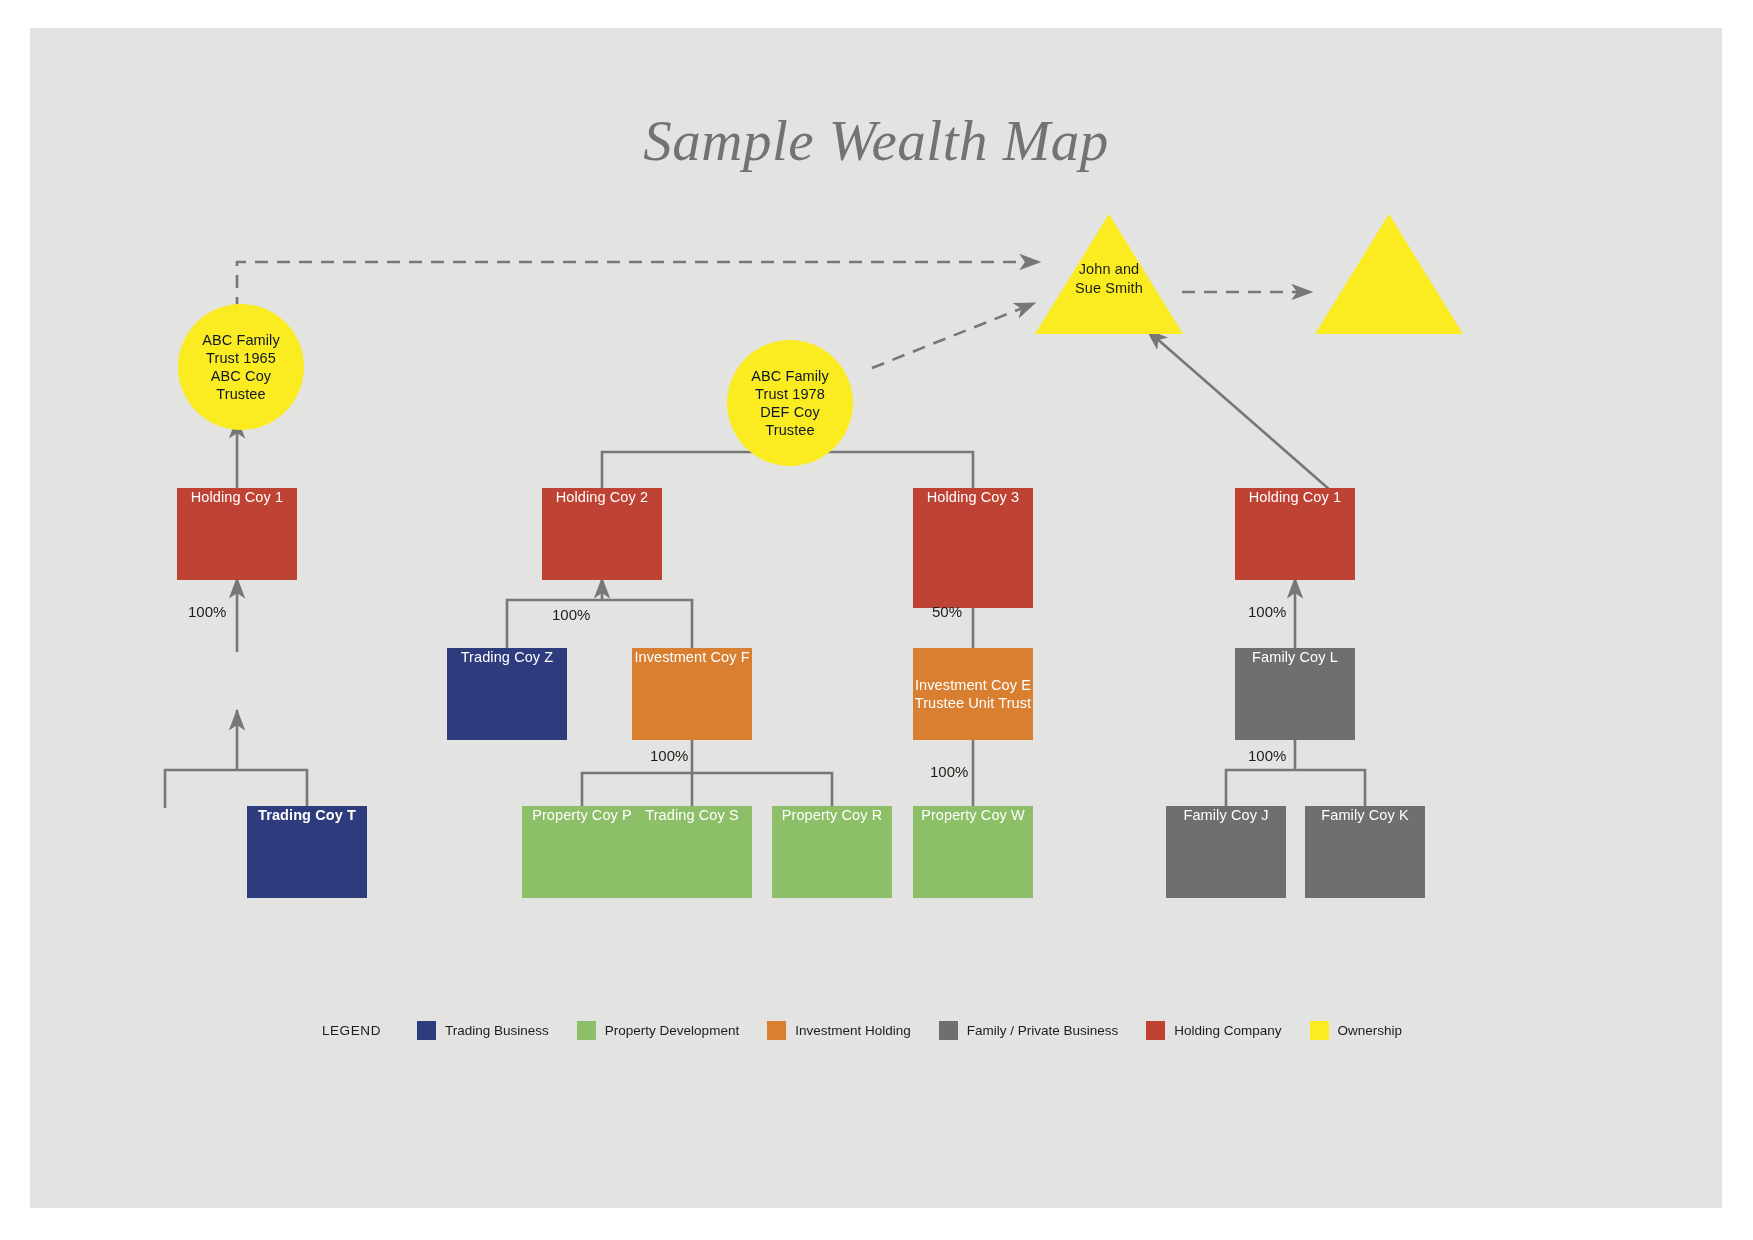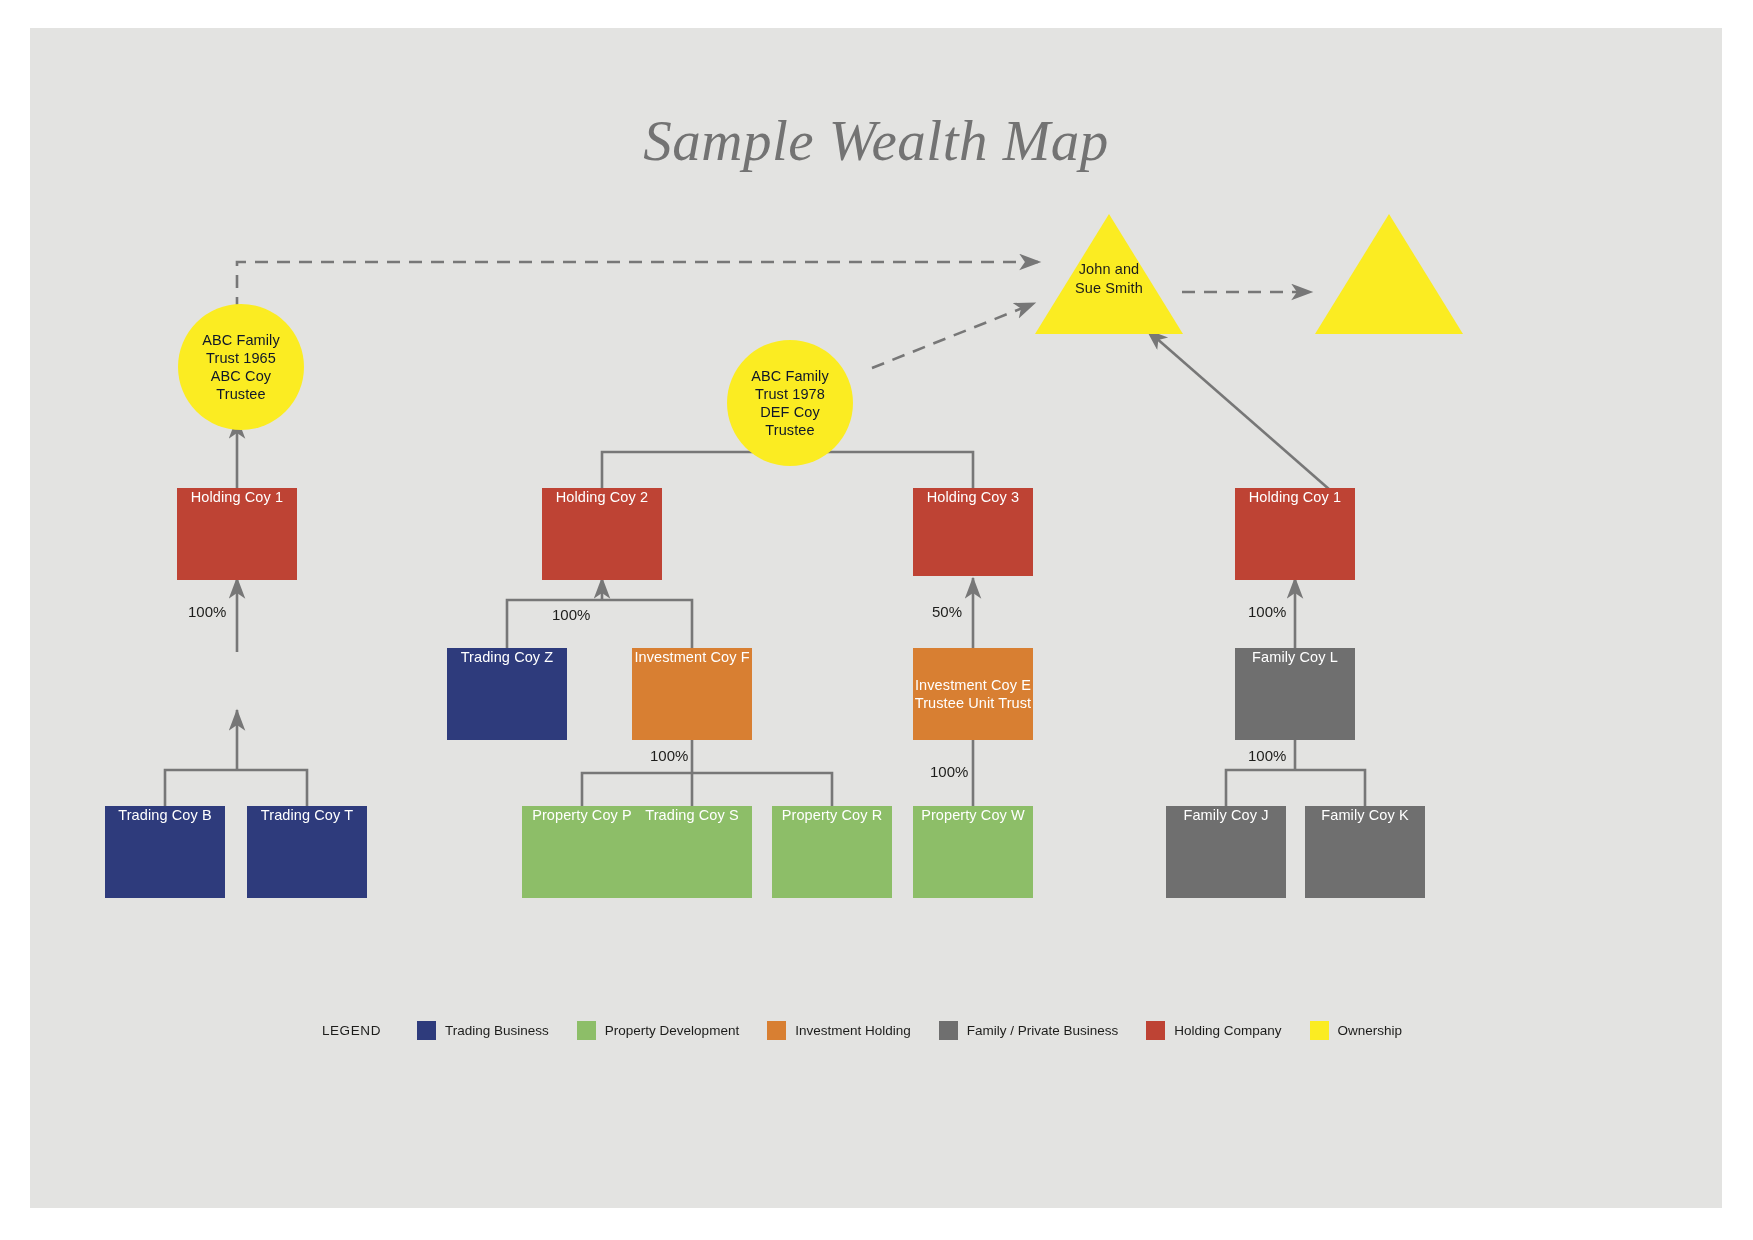--- a/index.html
+++ b/index.html
@@ -109,35 +109,34 @@
   </div>
 
   <div class="node tri" style="left:1285px;top:186px;width:148px;height:120px;">
     <svg class="tri-shape" viewBox="0 0 148 120" preserveAspectRatio="none">
       <polygon points="74,0 148,120 0,120" fill="#FBEC22"></polygon>
     </svg>
   </div>
 
   <div class="node" style="left:147px;top:460px;width:120px;height:92px;background:#BE4334;">Holding Coy 1</div>
   <div class="node" style="left:512px;top:460px;width:120px;height:92px;background:#BE4334;">Holding Coy 2</div>
-  <div class="node" style="left:883px;top:460px;width:120px;height:88px;background:#BE4334;">Holding Coy 3</div>
+  <div class="node" style="left:883px;top:460px;width:120px;height:120px;background:#BE4334;">Holding Coy 3</div>
   <div class="node" style="left:1205px;top:460px;width:120px;height:92px;background:#BE4334;">Holding Coy 1</div>
 
   <div class="node" style="left:417px;top:620px;width:120px;height:92px;background:#2E3B7C;">Trading Coy Z</div>
   <div class="node" style="left:602px;top:620px;width:120px;height:92px;background:#D87F32;">Investment Coy F</div>
 
   <div class="node" style="left:883px;top:620px;width:120px;height:92px;background:#D87F32;flex-direction:column;">
     <span>Investment Coy E</span>
     <span>Trustee Unit Trust</span>
   </div>
 
   <div class="node" style="left:1205px;top:620px;width:120px;height:92px;background:#6F6F6F;">Family Coy L</div>
 
-  <div class="node" style="left:75px;top:778px;width:120px;height:92px;background:#2E3B7C;">Trading Coy B</div>
-  <div class="node" style="left:217px;top:778px;width:120px;height:92px;background:#2E3B7C;">Trading Coy T</div>
+  <div class="node" style="left:217px;top:778px;width:120px;height:92px;background:#2E3B7C;font-weight:bold;">Trading Coy T</div>
 
   <div class="node" style="left:492px;top:778px;width:120px;height:92px;background:#8DBE68;">Property Coy P</div>
   <div class="node" style="left:602px;top:778px;width:120px;height:92px;background:#8DBE68;">Trading Coy S</div>
   <div class="node" style="left:742px;top:778px;width:120px;height:92px;background:#8DBE68;">Property Coy R</div>
   <div class="node" style="left:883px;top:778px;width:120px;height:92px;background:#8DBE68;">Property Coy W</div>
 
   <div class="node" style="left:1136px;top:778px;width:120px;height:92px;background:#6F6F6F;">Family Coy J</div>
   <div class="node" style="left:1275px;top:778px;width:120px;height:92px;background:#6F6F6F;">Family Coy K</div>
 
   <span class="pct" style="left:158px;top:575px;">100%</span>

